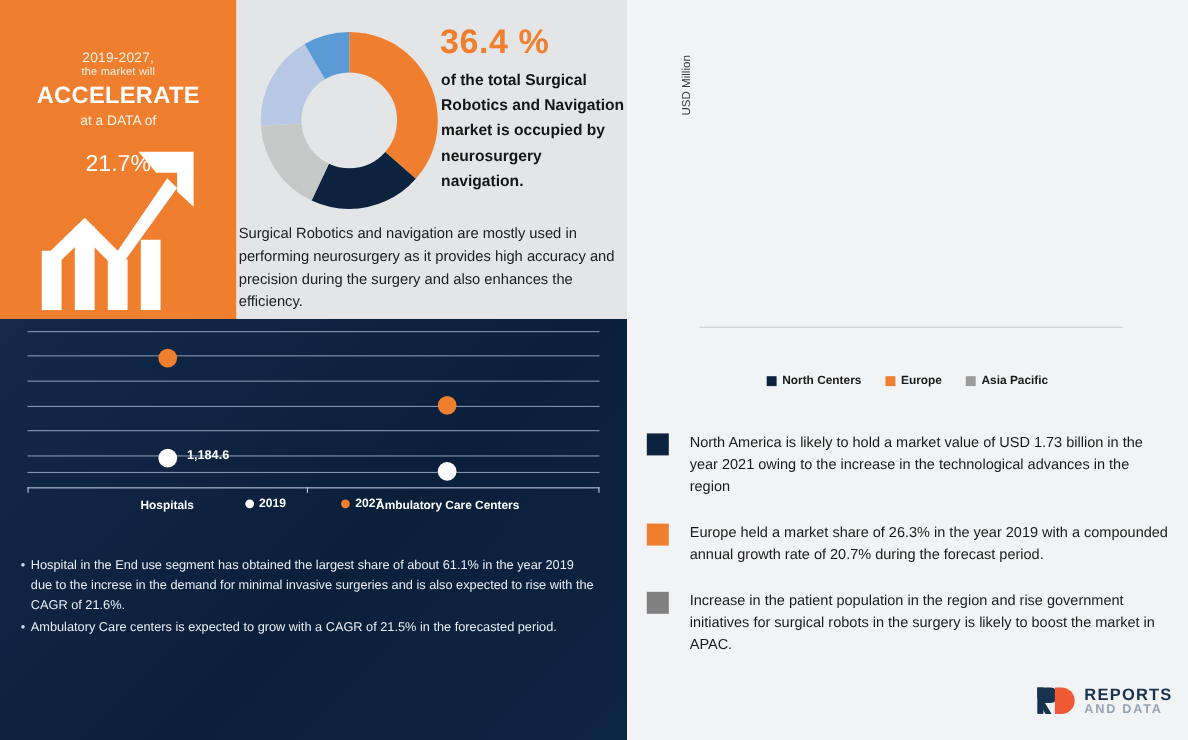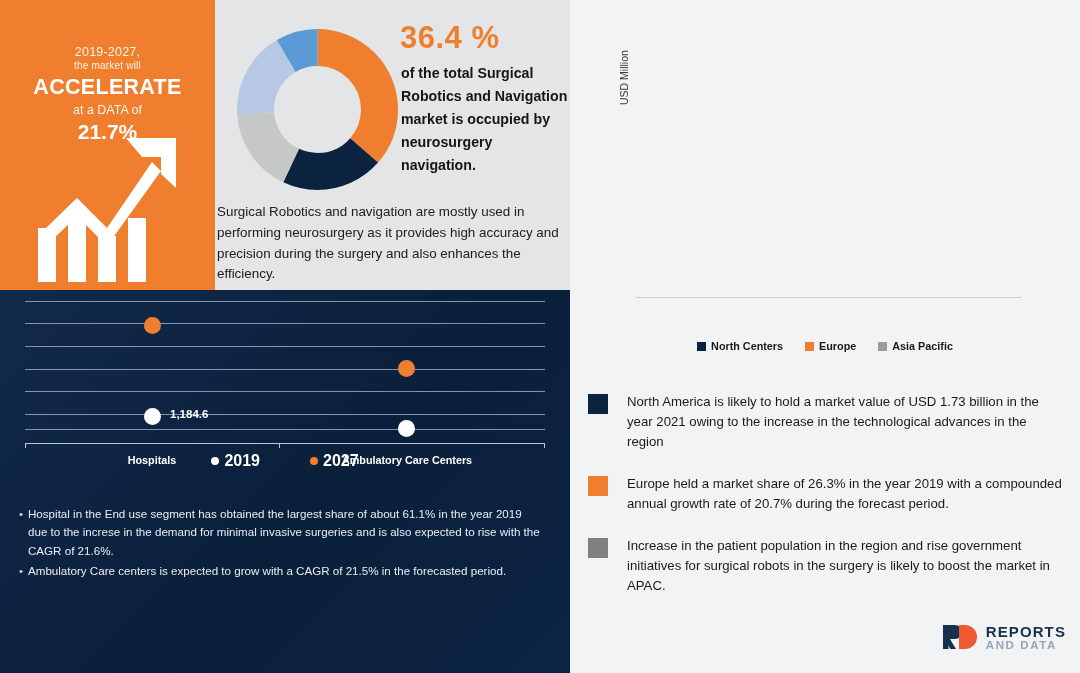--- a/index.html
+++ b/index.html
@@ -40,23 +40,23 @@
   .accel-big {
     font-size: 21.5px;
     font-weight: bold;
     letter-spacing: 0.3px;
     color: #ffffff;
     margin: 1px 0 1px 0;
   }
   .accel-l4 { font-size: 12.5px; }
   .accel-pct {
     font-size: 21px;
-    font-weight: bold;
+    font-weight: normal;
     color: #ffffff;
-    margin-top: 1px;
+    margin-top: 18px;
   }
   .growth-graphic {
     position: absolute;
     left: 30px; top: 132px;
     width: 160px; height: 150px;
   }
 
   
   .panel-mid {
     position: absolute;
@@ -148,21 +148,21 @@
     position: absolute;
     left: 0; top: 162px;
     width: 570px;
     display: flex;
     justify-content: center;
     gap: 50px;
     align-items: center;
   }
   .dp-legend-item { display: flex; align-items: center; gap: 5px; }
   .dp-legend-dot { width: 8px; height: 8px; border-radius: 50%; }
-  .dp-legend-label { color: #ffffff; font-size: 16px; font-weight: bold; }
+  .dp-legend-label { color: #ffffff; font-size: 11px; font-weight: bold; }
 
   .bullets {
     position: absolute;
     left: 14px; top: 215px;
     width: 530px;
     color: #e9eef5;
     font-size: 11.6px;
     line-height: 1.58;
   }
   .bullet-row { display: flex; margin-bottom: 2px; }

